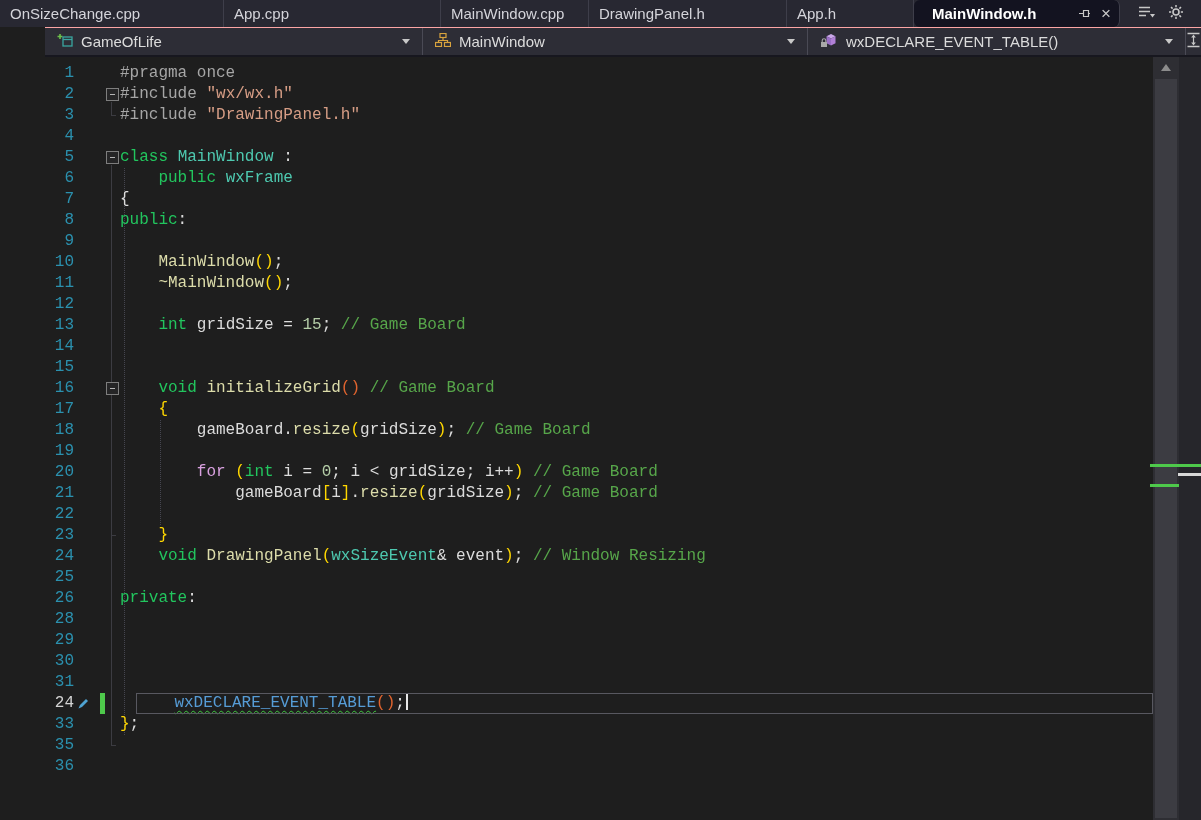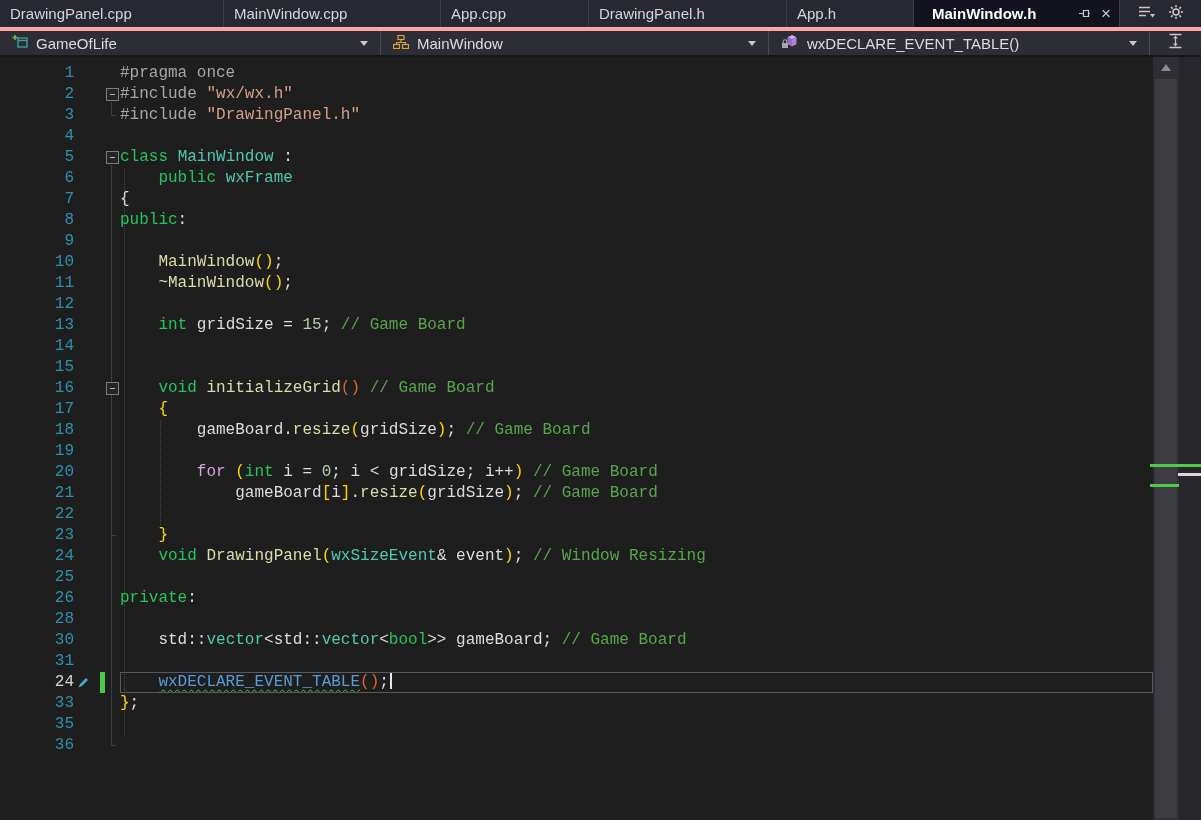--- a/index.html
+++ b/index.html
@@ -6,46 +6,46 @@
   html,body { width:1201px; height:820px; }
   body { background:#1E1E1E; font-family:"Liberation Sans",sans-serif; overflow:hidden; position:relative; }
 
   
   .tab-bar { height:27px; background:#282832; display:flex; align-items:stretch; }
   .tabs { display:flex; align-items:stretch; }
   .tab { display:flex; align-items:center; padding:0 8px 0 10px; border-right:1px solid #3E3E4A;
          color:#D4D4DA; font-size:15px; white-space:nowrap; cursor:default; }
   .tab:nth-child(1){width:224px} .tab:nth-child(2){width:217px} .tab:nth-child(3){width:148px}
   .tab:nth-child(4){width:198px} .tab:nth-child(5){width:127px} .tab:nth-child(6){width:206px}
-  .tab.active { background:#131320; color:#FFFFFF; font-weight:bold; padding-left:18px; }
+  .tab.active { background:#131320; color:#FFFFFF; font-weight:bold; padding-left:18px;border-radius:6px; }
   .tab-pin { margin-left:auto; display:flex; align-items:center; }
   .tab-close { margin-left:10px; color:#C8C8C8; font-size:17px; font-weight:normal; line-height:1; }
   .tabbar-icons { flex:1; display:flex; align-items:center; justify-content:center; gap:12px; }
 
   
   .nav-bar { height:30px; background:#2D2D36; display:flex; align-items:stretch;
-             border-top:4px solid #fca5a5; border-bottom:2px solid #17171F; }
+             border-top:1px solid #fca5a5; border-bottom:2px solid #17171F;margin-left:45px; }
   .nav-dd { display:flex; align-items:center; gap:8px; padding:0 8px 0 12px;
             border-right:1px solid #4A4A55; color:#DCDCDC; font-size:15px; }
   .dd1{width:381px} .dd2{width:388px} .dd3{width:381px}
   .nav-label { white-space:nowrap; overflow:hidden; }
   .chev { margin-left:auto; width:0; height:0; border-left:4px solid transparent;
           border-right:4px solid transparent; border-top:5px solid #C8C8C8; margin-right:4px; }
   .nav-right { flex:1; display:flex; align-items:center; justify-content:center; }
 
   
   .editor { position:absolute; top:57px; left:0; width:1153px; height:763px;
             background:#1E1E1E; padding-top:6px; overflow:hidden; }
   .code-row { display:flex; height:21px; line-height:21px; font-family:"Liberation Mono",monospace;
               font-size:16px; position:relative; z-index:2; }
   .ln { width:74px; text-align:right; color:#2B91AF; flex:none; }
   .code-row.current .ln { color:#D4D4D4; }
   .ln-margin { width:46px; flex:none; position:relative; }
   .code-text { flex:1; white-space:pre; color:#DCDCDC; position:relative; }
-  .code-row.current .code-text { outline:1px solid #585860; outline-offset:-1px; }
+  .code-row.current .code-text { outline:1px solid #585860; outline-offset:-1px;margin-left:16px; }
 
   .change-bar { position:absolute; left:26px; top:0; width:5px; height:21px; background:#4EC94B; }
   .pen { position:absolute; left:3px; top:4px; }
   .fold-box { position:absolute; left:32px; top:4px; width:13px; height:13px;
               border:1px solid #7E7E7E; background:#252526; }
   .fold-box::after { content:""; position:absolute; left:3px; top:5px; width:5px; height:1px; background:#B4B4B4; }
 
   .caret { display:inline-block; width:2px; height:17px; background:#E8E8E8; vertical-align:-3px; margin-left:1px; }
   .squiggle { text-decoration:underline; text-decoration-style:wavy; text-decoration-color:#3EC93E;
               text-decoration-thickness:1px; text-underline-offset:3px; }
@@ -68,27 +68,27 @@
   .mk-c1 { left:1150px; top:464px; width:51px; height:3px; background:#4EC94B; }
   .mk-caret { left:1178px; top:473px; width:23px; height:3px; background:#D8D8D8; }
   .mk-c2 { left:1150px; top:484px; width:29px; height:3px; background:#4EC94B; }
 </style>
 <style>.tk-pre{color:#A6A6A6}.tk-str{color:#D69D85}.tk-kw{color:#22c55e}.tk-ctrl{color:#D8A0DF}.tk-type{color:#4EC9B0}.tk-fn{color:#DCDCAA}.tk-num{color:#B5CEA8}.tk-txt{color:#DCDCDC}.tk-cmt{color:#57A64A}.tk-gold{color:#FFD700}.tk-orange{color:#E0642F}.tk-macro{color:#569CD6}</style></head>
 <body>
 
 <div class="tab-bar">
   <div class="tabs">
       <div class="tab">
-        <span class="tab-label">DrawingPanel.cpp</span>
+        <span class="tab-label">OnSizeChange.cpp</span>
+      </div>
+      <div class="tab">
+        <span class="tab-label">App.cpp</span>
       </div>
       <div class="tab">
         <span class="tab-label">MainWindow.cpp</span>
-      </div>
-      <div class="tab">
-        <span class="tab-label">App.cpp</span>
       </div>
       <div class="tab">
         <span class="tab-label">DrawingPanel.h</span>
       </div>
       <div class="tab">
         <span class="tab-label">App.h</span>
       </div>
       <div class="tab active">
         <span class="tab-label">MainWindow.h</span>
         <span class="tab-pin">
@@ -310,23 +310,27 @@
       <div class="code-row">
         <span class="ln">26</span>
         <span class="ln-margin"></span>
         <span class="code-text"><span class="tk-kw">private</span><span class="tk-txt">:</span></span>
       </div>
       <div class="code-row">
         <span class="ln">28</span>
         <span class="ln-margin"></span>
       </div>
       <div class="code-row">
+        <span class="ln">29</span>
+        <span class="ln-margin"></span>
+        <span class="code-text"></span>
+      </div>
+      <div class="code-row">
         <span class="ln">30</span>
         <span class="ln-margin"></span>
-        <span class="code-text"><span class="tk-txt">    std::</span><span class="tk-type">vector</span><span class="tk-txt">&lt;std::</span><span class="tk-type">vector</span><span class="tk-txt">&lt;</span><span class="tk-kw">bool</span><span class="tk-txt">&gt;&gt; gameBoard; </span><span class="tk-cmt">// Game Board</span></span>
       </div>
       <div class="code-row">
         <span class="ln">31</span>
         <span class="ln-margin"></span>
         <span class="code-text"></span>
       </div>
       <div class="code-row current">
         <span class="ln">24</span>
         <span class="ln-margin">
           <svg class="pen" width="13" height="13" viewBox="0 0 13 13">

